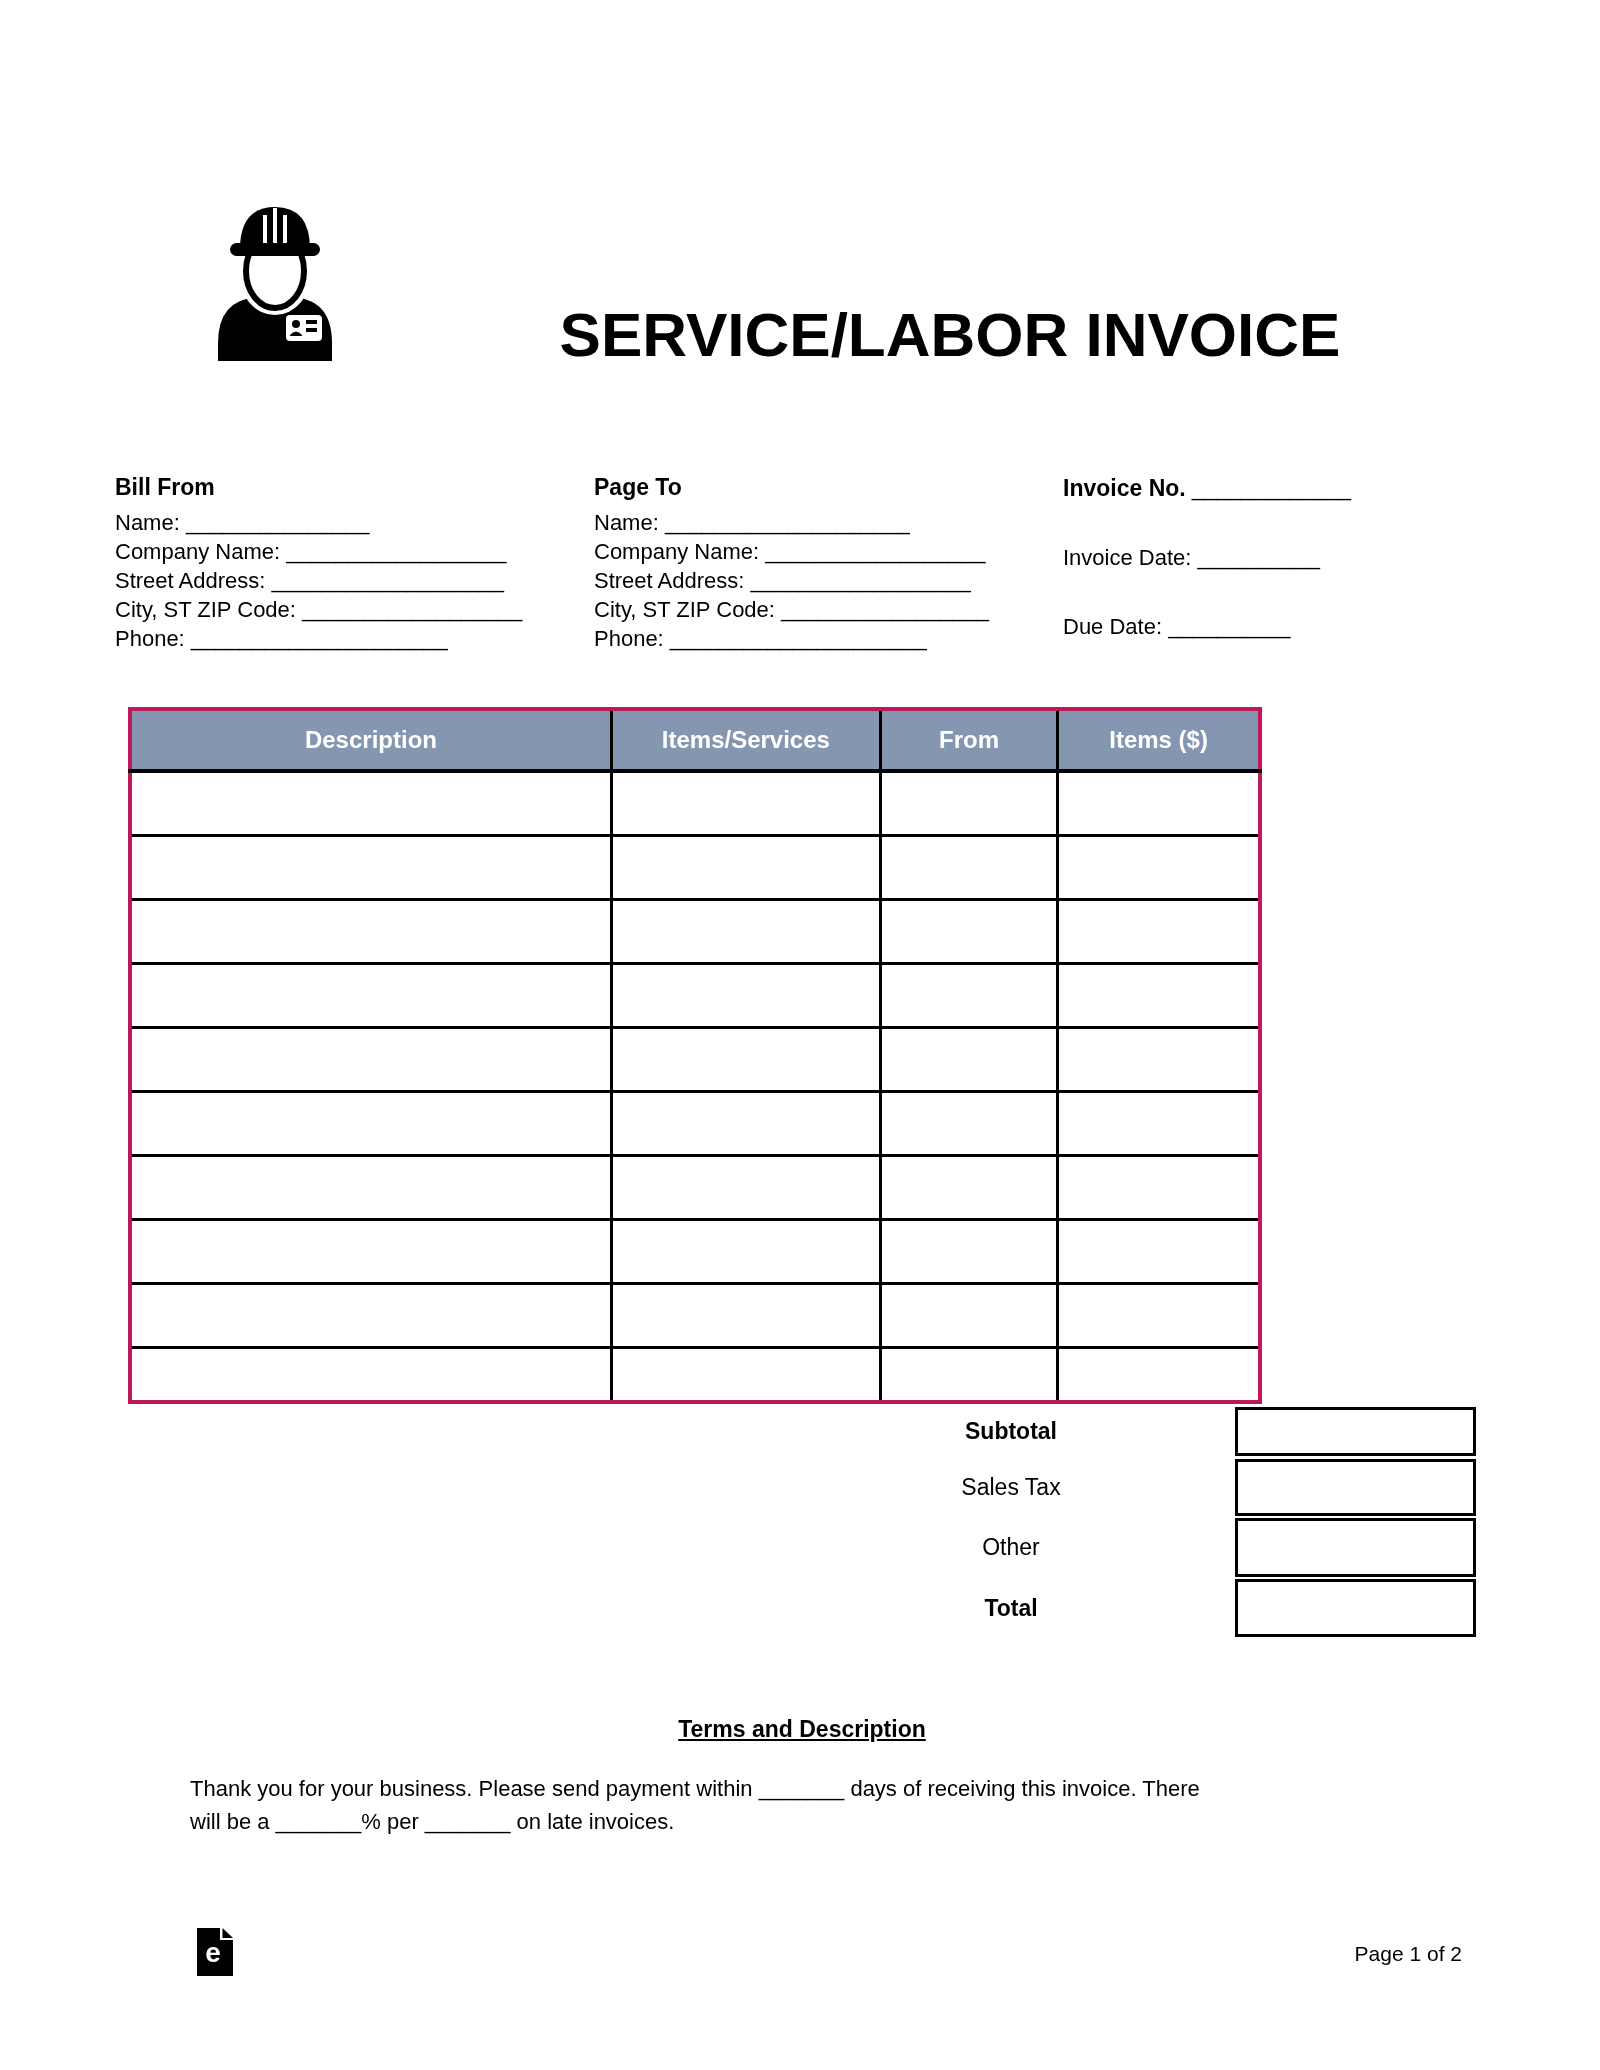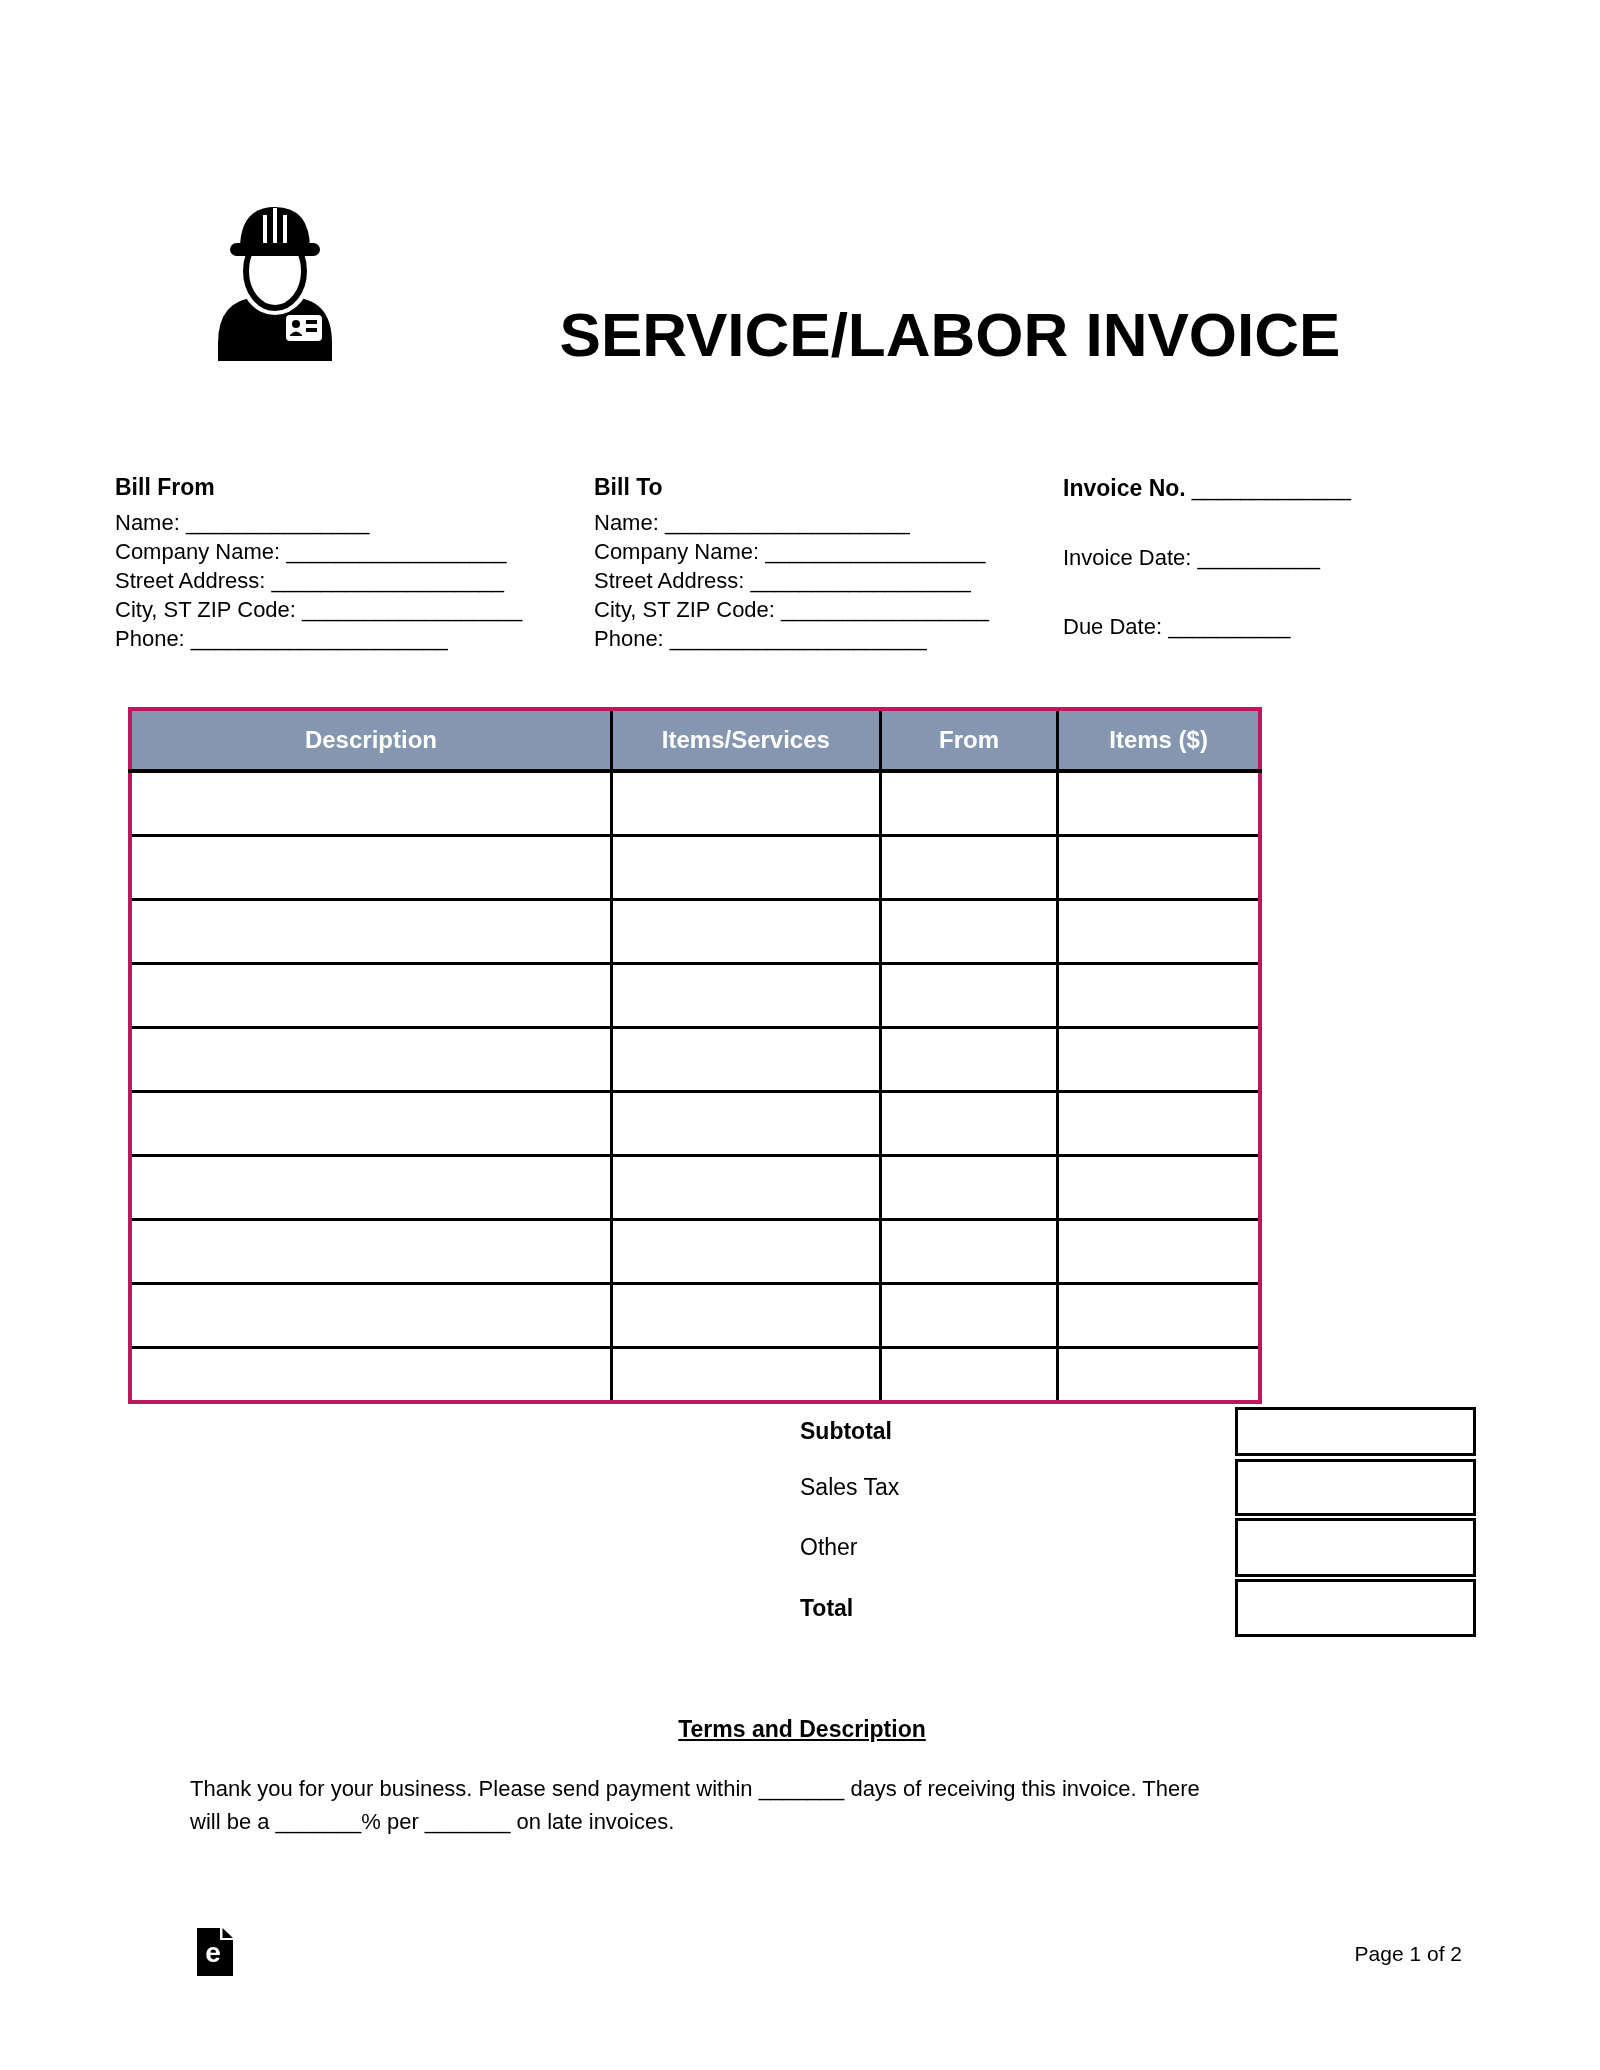--- a/index.html
+++ b/index.html
@@ -40,21 +40,21 @@
   .items-table td { border:3px solid #000; padding:0; }
   .items-table tbody tr { height:64px; }
   .items-table tbody tr.short-row { height:55px; }
 
   
   .sum-box { position:absolute; left:1235px; width:241px; border:3px solid #000; box-sizing:border-box; background:#fff; }
   .sum-box.b1 { top:1407px; height:49px; }
   .sum-box.b2 { top:1459px; height:57px; }
   .sum-box.b3 { top:1518px; height:59px; }
   .sum-box.b4 { top:1579px; height:58px; }
-  .sum-label { position:absolute; left:800px; width:422px; text-align:left; font-size:23px; }
+  .sum-label { position:absolute; left:800px; width:422px; text-align:center; font-size:23px; }
   .sum-label.l1 { top:1407px; line-height:49px; font-weight:bold; }
   .sum-label.l2 { top:1459px; line-height:57px; }
   .sum-label.l3 { top:1518px; line-height:59px; }
   .sum-label.l4 { top:1579px; line-height:58px; font-weight:bold; }
 
   
   .terms-heading {
     position:absolute; left:128px; top:1716px; width:1348px;
     text-align:center; font-size:23px; font-weight:bold; text-decoration:underline;
   }
@@ -95,21 +95,21 @@
   <div class="info-col col-from">
     <div class="col-heading">Bill From</div>
     <div>Name: _______________</div>
     <div>Company Name: __________________</div>
     <div>Street Address: ___________________</div>
     <div>City, ST ZIP Code: __________________</div>
     <div>Phone: _____________________</div>
   </div>
 
   <div class="info-col col-to">
-    <div class="col-heading">Bill To</div>
+    <div class="col-heading">Page To</div>
     <div>Name: ____________________</div>
     <div>Company Name: __________________</div>
     <div>Street Address: __________________</div>
     <div>City, ST ZIP Code: _________________</div>
     <div>Phone: _____________________</div>
   </div>
 
   <div class="info-col col-meta">
     <div class="meta-line"><span class="meta-label-bold">Invoice No.</span><span> _____________</span></div>
     <div class="meta-line"><span>Invoice Date:</span><span> __________</span></div>

